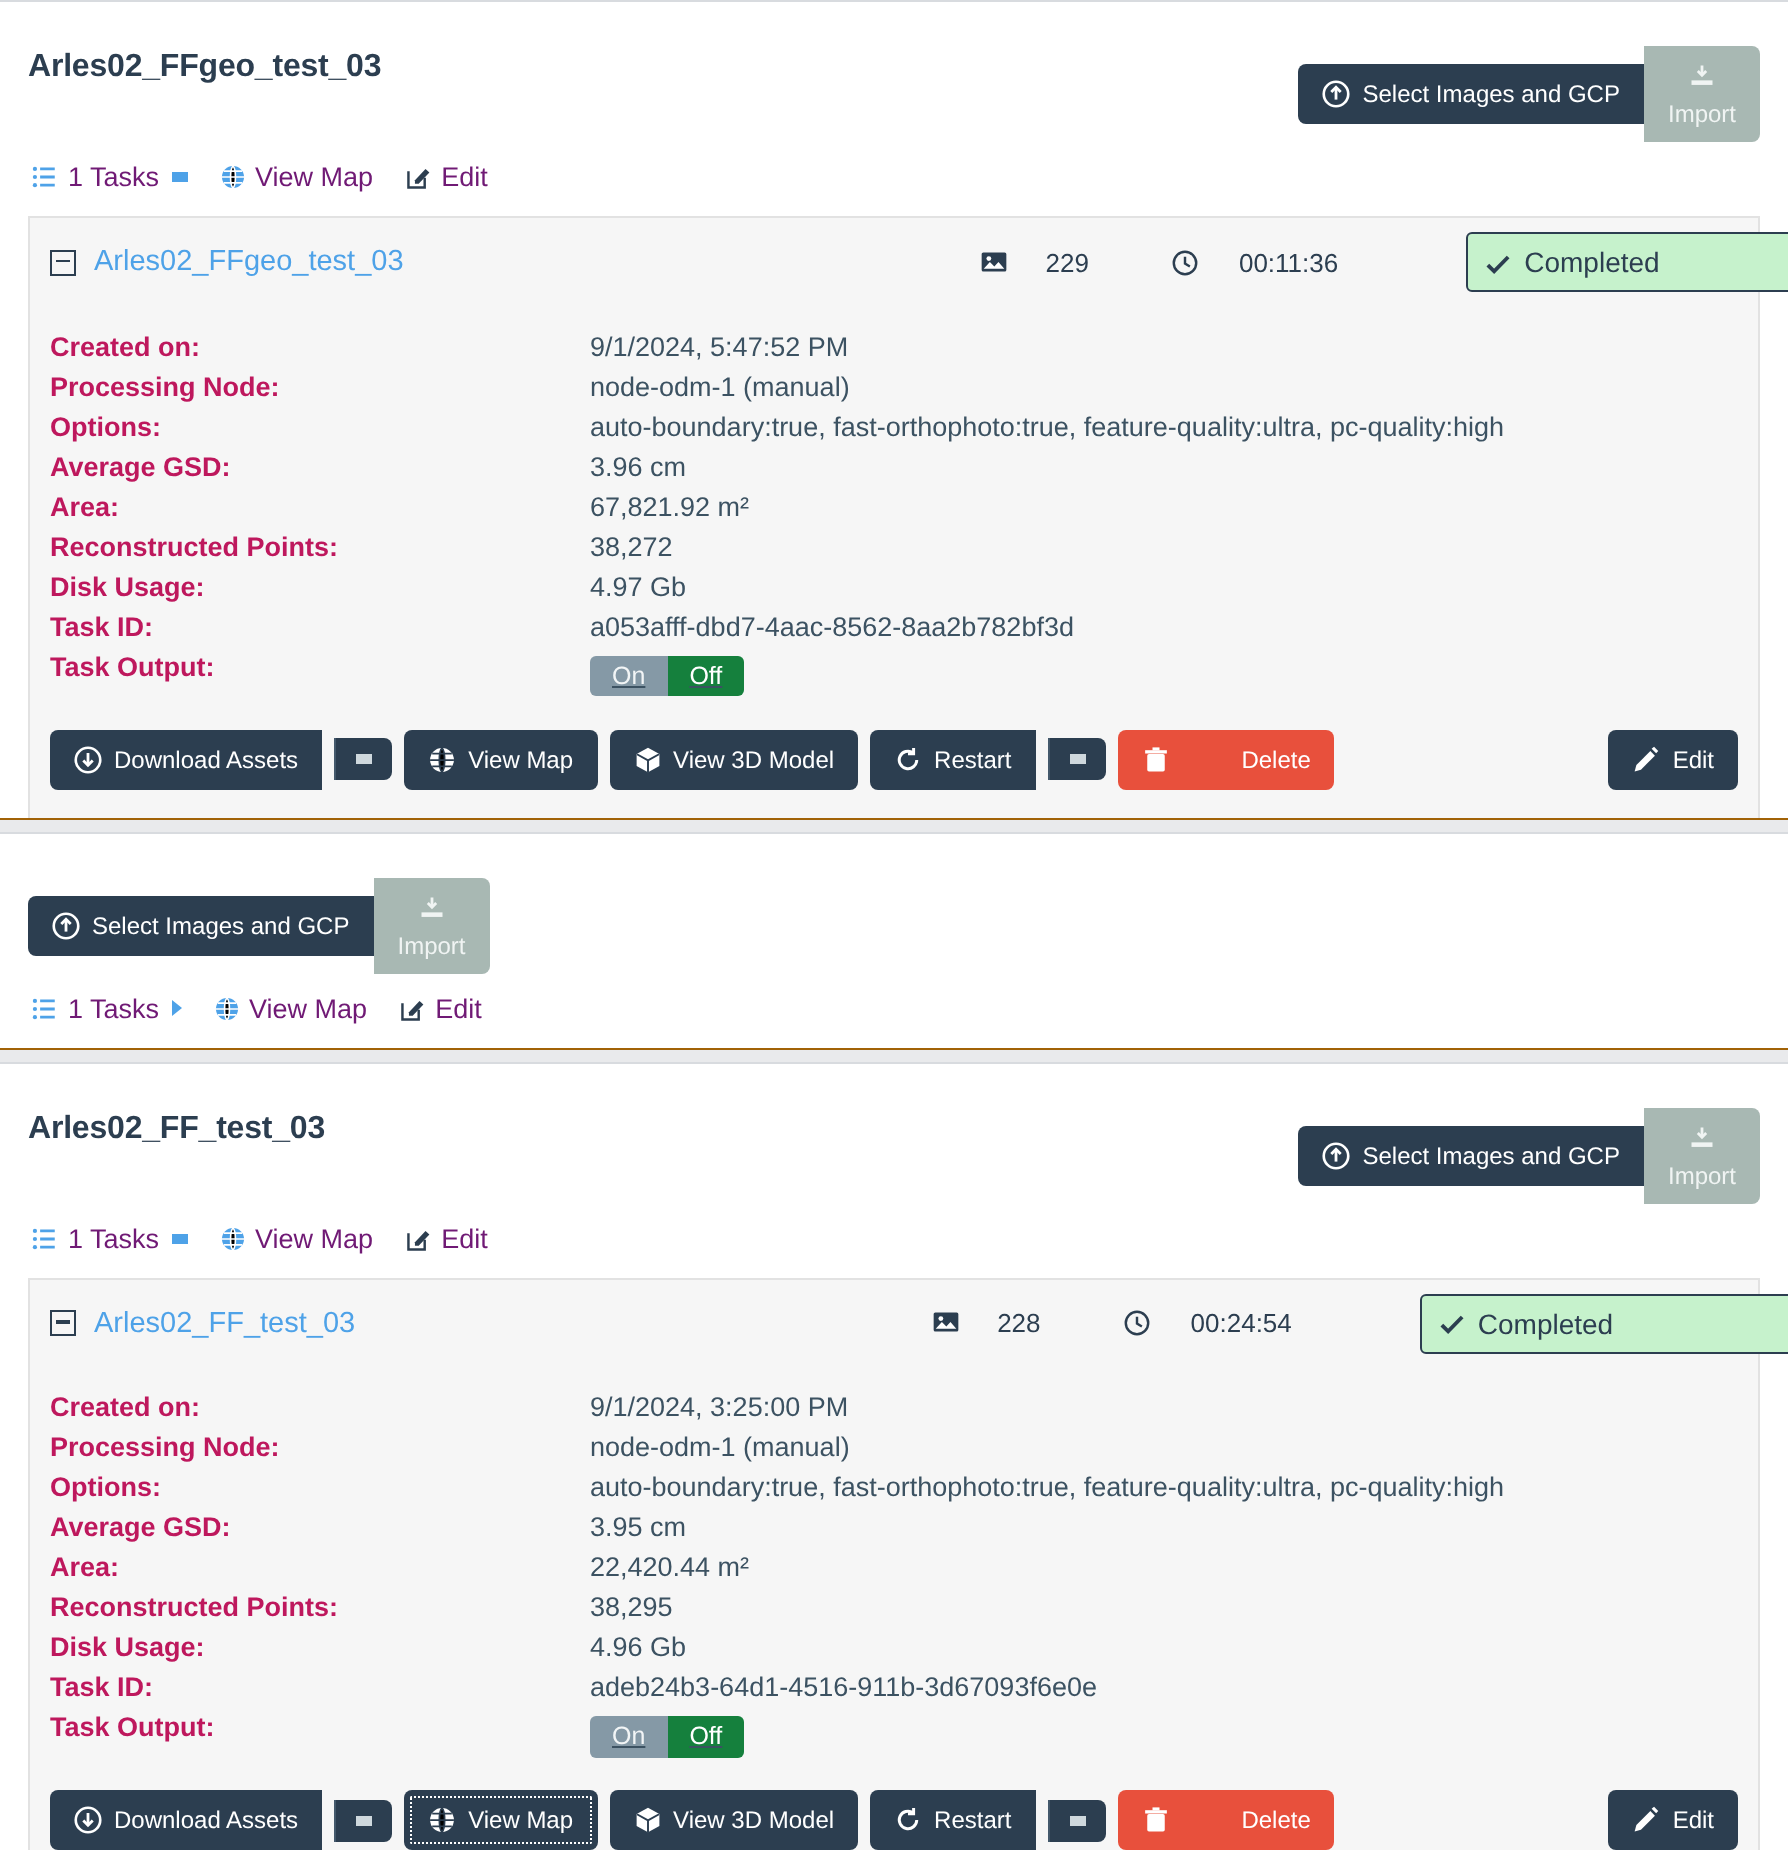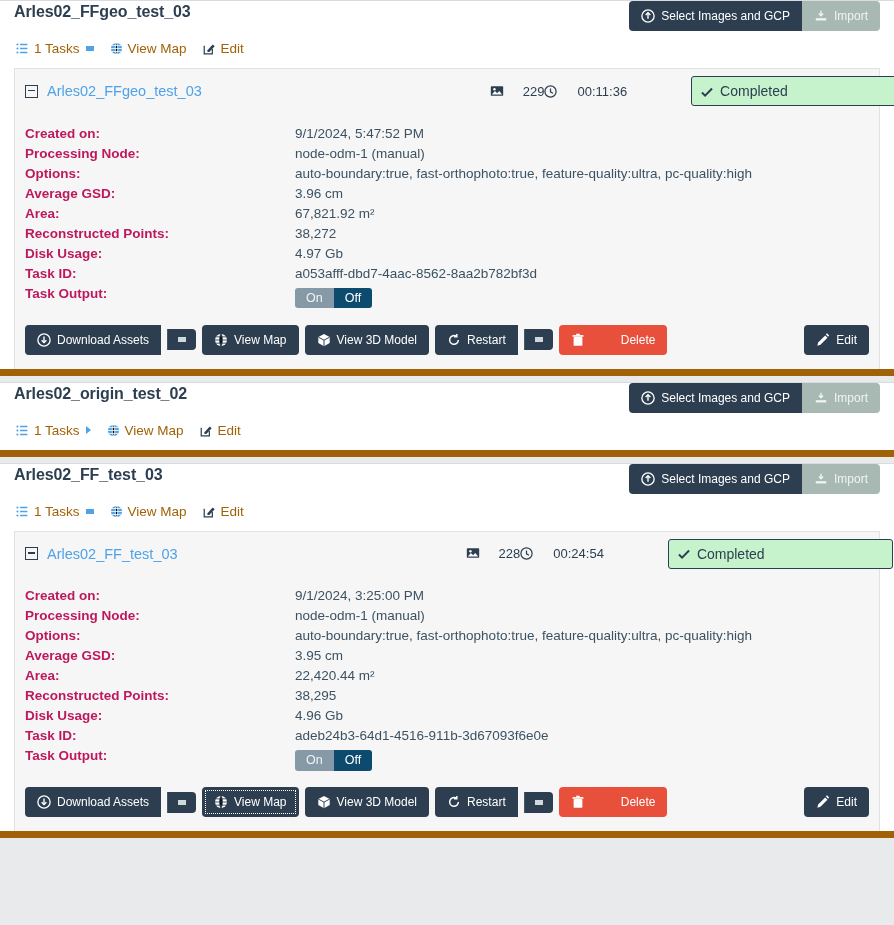--- a/index.html
+++ b/index.html
@@ -10,22 +10,22 @@
     font-family: "Liberation Sans", sans-serif;
     font-size: 14px;
     color: #2c3e50;
     overflow: hidden;
   }
 
   
   .project {
     background: #ffffff;
     border-top: 1px solid #d8dbdf;
-    border-bottom: 7px solid #a16207;
-    padding: 0 14px 0 14px;
+    border-bottom: 1px solid #a16207;
+    padding: 22px 14px 0 14px;
     position: relative;
   }
   .project + .project { margin-top: 6px; }
 
   .project-head {
     display: flex; align-items: flex-start; justify-content: space-between;
     min-height: 30px;
   }
   .project-title {
     font-size: 16px; font-weight: bold; color: #2c3e50;
@@ -40,31 +40,31 @@
     font-size: 12px;
     color: #ffffff;
     background: #2c3e50;
     border-radius: 4px;
     padding: 8px 12px;
     display: inline-flex; align-items: center; gap: 6px;
     line-height: 1;
     white-space: nowrap;
   }
   .btn.group-l { border-top-right-radius:0; border-bottom-right-radius:0; }
-  .btn.group-r { border-top-left-radius:0; border-bottom-left-radius:0; }
+  .btn.group-r { border-top-left-radius:0; border-bottom-left-radius:0;flex-direction:column; }
   .btn.disabled { background:#a8b8b3; color:#f0f4f3; cursor:default; }
   .btn.danger { background:#e8503c;gap:36px; }
   .btn.focused { outline: 1px dotted #ffffff; outline-offset: -4px; }
 
   .project-links {
     display: flex; align-items: center; gap: 16px;
     padding: 10px 2px 12px 2px;
     font-size: 13.5px;
   }
-  .plink { display:inline-flex; align-items:center; gap:5px; color:#a16207; cursor:pointer; }
+  .plink { display:inline-flex; align-items:center; gap:5px; color:#701a75; cursor:pointer; }
   .plink .caret-d { width:0;height:0;border-left:4px solid #4ea2e8;border-right:4px solid #4ea2e8;border-top:5px solid #4ea2e8;margin-left:1px;}
   .plink .caret-r { width:0;height:0;border-top:4px solid transparent;border-bottom:4px solid transparent;border-left:5px solid #4ea2e8;margin-left:1px;}
 
   
   .task-panel {
     background: #f6f6f6;
     border: 1px solid #e2e2e2;
     border-bottom: none;
     margin: 0 0 0 0;
     padding: 0;
@@ -79,44 +79,44 @@
     width: 13px; height: 13px; border: 1.6px solid #2c3e50;
     position: relative; flex-shrink: 0; margin-right: 9px; cursor:pointer;
   }
   .collapse-icon:before {
     content:''; position:absolute; left:2px; right:2px; top:4.4px;
     height:1.6px; background:#2c3e50;
   }
   .task-name { font-size: 14.5px; color:#4ea2e8; cursor:pointer; }
   .task-meta { display:flex; align-items:center; gap:20px; font-size:13px; color:#2c3e50; }
   .task-meta.imgs { margin-left: 288px; }
-  .task-meta.dur  { }
+  .task-meta.dur  { margin-left: 42px; }
 
   .status-badge {
     margin-left: 64px;
     flex: 0 0 225px;
     background: #c6f2cc;
     border: 1px solid #2c3e50;
     border-radius: 3px;
     padding: 6px 8px;
     display: flex; align-items: center; gap: 7px;
     font-size: 14px; color: #2c3e50;
   }
 
   
   .task-body { background:#f6f6f6; padding: 10px 10px 14px 10px; }
   table.details { border-collapse: collapse; }
   table.details td { padding: 2.5px 0; font-size: 13.5px; vertical-align: top; }
   td.k { font-weight: bold; color:#be185d; padding-right: 20px; width: 270px; }
   td.v { color:#3c5262; }
 
-  .toggle { display:inline-flex; border-radius:3px; overflow:hidden; margin-top:2px; }
+  .toggle { display:inline-flex; border-radius:3px; overflow:hidden; margin-top:2px;text-decoration:underline; }
   .toggle div { padding:4px 11px; font-size:12.5px; line-height:1; cursor:pointer; }
   .toggle .off-state { background:#8599a6; color:#f2f5f6; }
-  .toggle .on-state  { background:#0c4a6e; color:#ffffff; }
+  .toggle .on-state  { background:#15803d; color:#ffffff; }
 
   .actions {
     display:flex; align-items:center; gap:6px;
     padding: 14px 0 0 0;
   }
   .actions .spacer { margin-left:auto; }
   .caret-btn {
     background:#2c3e50; border:none; border-left:1px solid #44596c;
     border-top-right-radius:4px; border-bottom-right-radius:4px;
     padding: 8px 10px; cursor:pointer; display:flex; align-items:center;
@@ -334,21 +334,20 @@
           </span>
           <span>Edit</span>
         </button>
       </div>
     </div>
   </div>
 </div>
 
 <div class="project">
   <div class="project-head">
-    <div class="project-title">Arles02_origin_test_02</div>
     <div class="head-buttons">
       <button class="btn group-l">
         <span class="ic">
           <svg viewBox="0 0 16 16" width="14" height="14">
               <circle cx="8" cy="8" r="7" fill="none" stroke="#fff" stroke-width="1.5"></circle>
               <path d="M8 4.2v7" stroke="#fff" stroke-width="1.6"></path>
               <path d="M5.3 6.9L8 4.2l2.7 2.7" fill="none" stroke="#fff" stroke-width="1.6"></path>
             </svg>
         </span>
         <span>Select Images and GCP</span>

